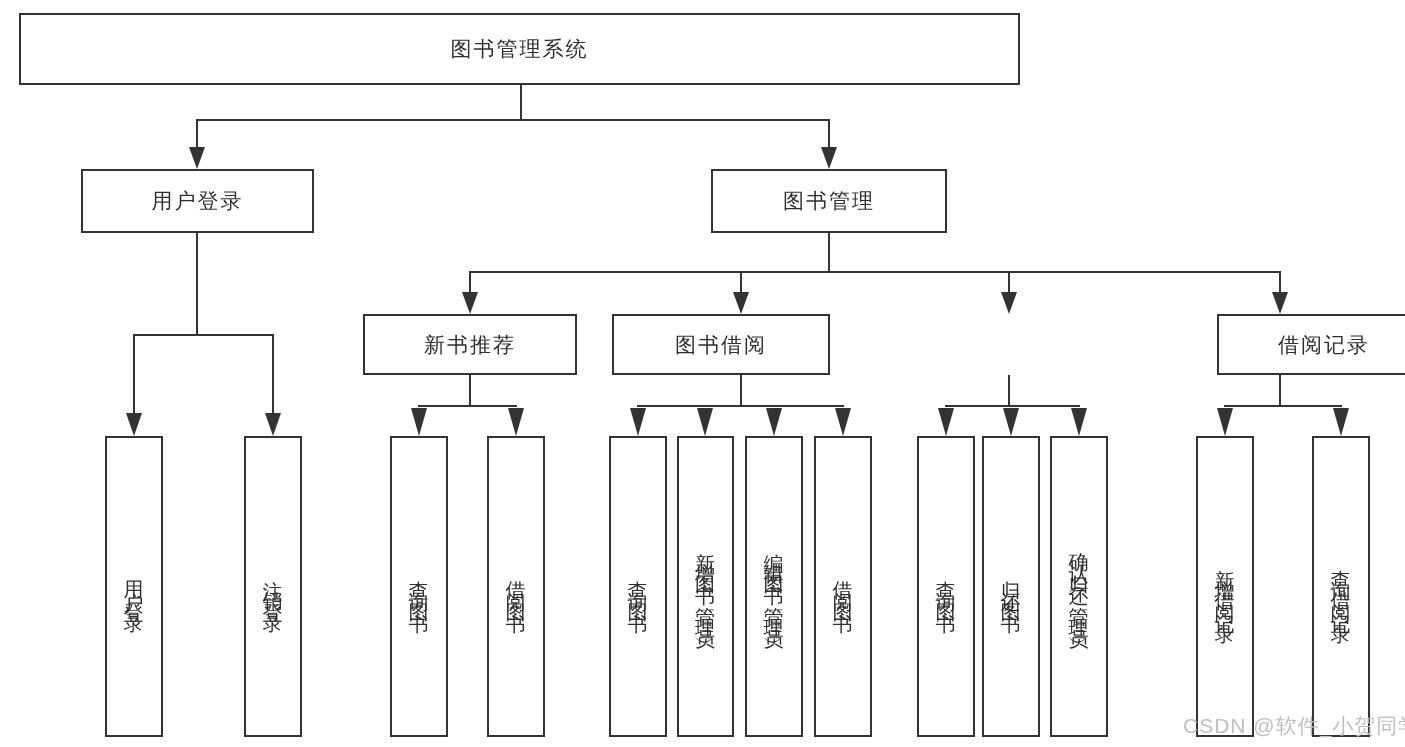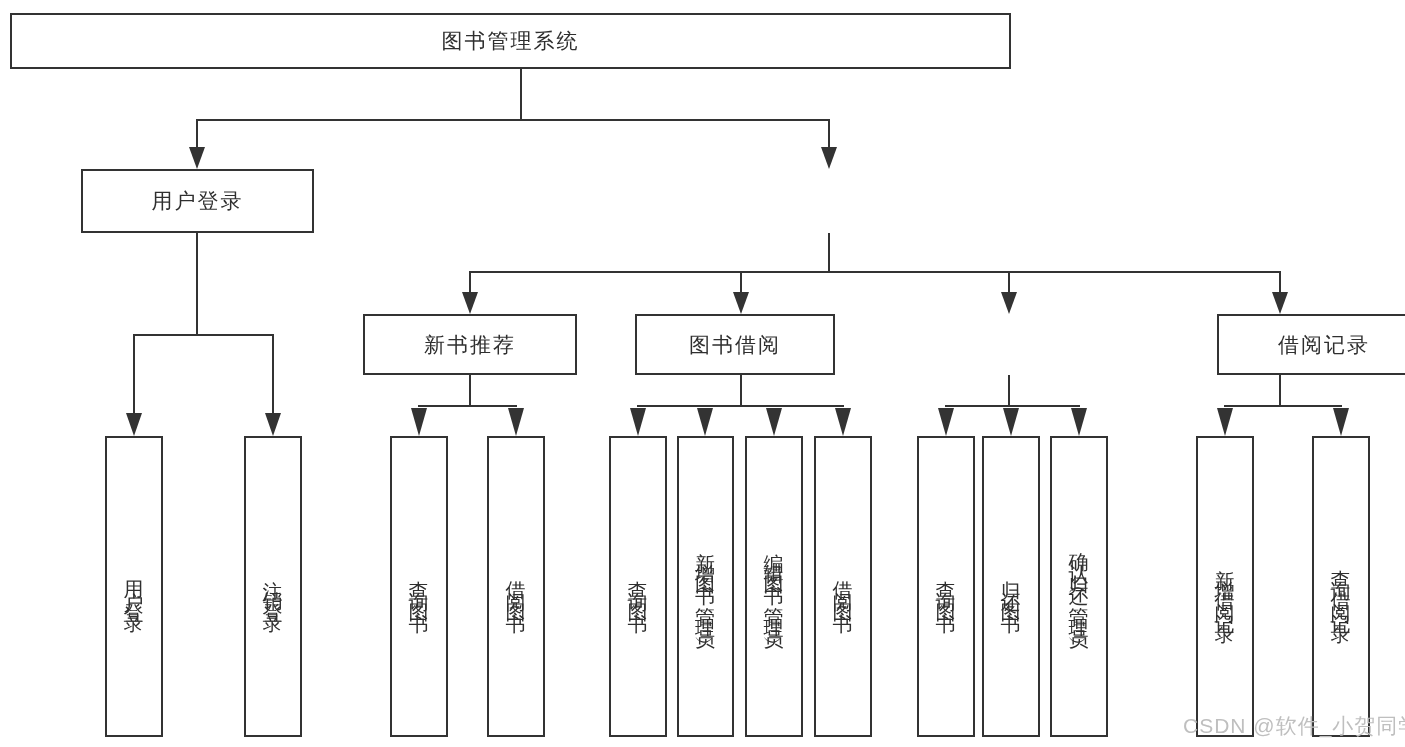--- a/index.html
+++ b/index.html
@@ -103,26 +103,27 @@
     <polygon points="938,408 954,408 946,436"></polygon>
     <polygon points="1003,408 1019,408 1011,436"></polygon>
     <polygon points="1071,408 1087,408 1079,436"></polygon>
 
     <line x1="1280" y1="375" x2="1280" y2="407"></line>
     <line x1="1224" y1="406" x2="1342" y2="406"></line>
     <polygon points="1217,408 1233,408 1225,436"></polygon>
     <polygon points="1333,408 1349,408 1341,436"></polygon>
   </svg>
 
-  <div class="box h-box" style="left:10px; top:13px; width:1001px; height:56px;font-family:Liberation Serif, serif;">图书管理系统</div>
+  <div class="box h-box" style="left:19px; top:13px; width:1001px; height:72px;font-family:Liberation Serif, serif;">图书管理系统</div>
 
   <div class="box h-box" style="left:81px; top:169px; width:233px; height:64px;">用户登录</div>
+  <div class="box h-box" style="left:711px; top:169px; width:236px; height:64px;">图书管理</div>
 
   <div class="box h-box" style="left:363px; top:314px; width:214px; height:61px;">新书推荐</div>
-  <div class="box h-box" style="left:635px; top:314px; width:200px; height:61px;">图书借阅</div>
+  <div class="box h-box" style="left:612px; top:314px; width:218px; height:61px;">图书借阅</div>
   <div class="box h-box" style="left:1173px; top:314px; width:214px; height:61px;margin-left:44px;">借阅记录</div>
 
   <div class="box v-box" style="left:105px; top:436px; width:58px; height:301px;">用户登录</div>
   <div class="box v-box" style="left:244px; top:436px; width:58px; height:301px;">注销登录</div>
 
   <div class="box v-box" style="left:390px; top:436px; width:58px; height:301px;">查询图书</div>
   <div class="box v-box" style="left:487px; top:436px; width:58px; height:301px;">借阅图书</div>
 
   <div class="box v-box" style="left:609px; top:436px; width:58px; height:301px;">查询图书</div>
   <div class="box v-box" style="left:677px; top:436px; width:57px; height:301px;">新增图书（管理员）</div>

